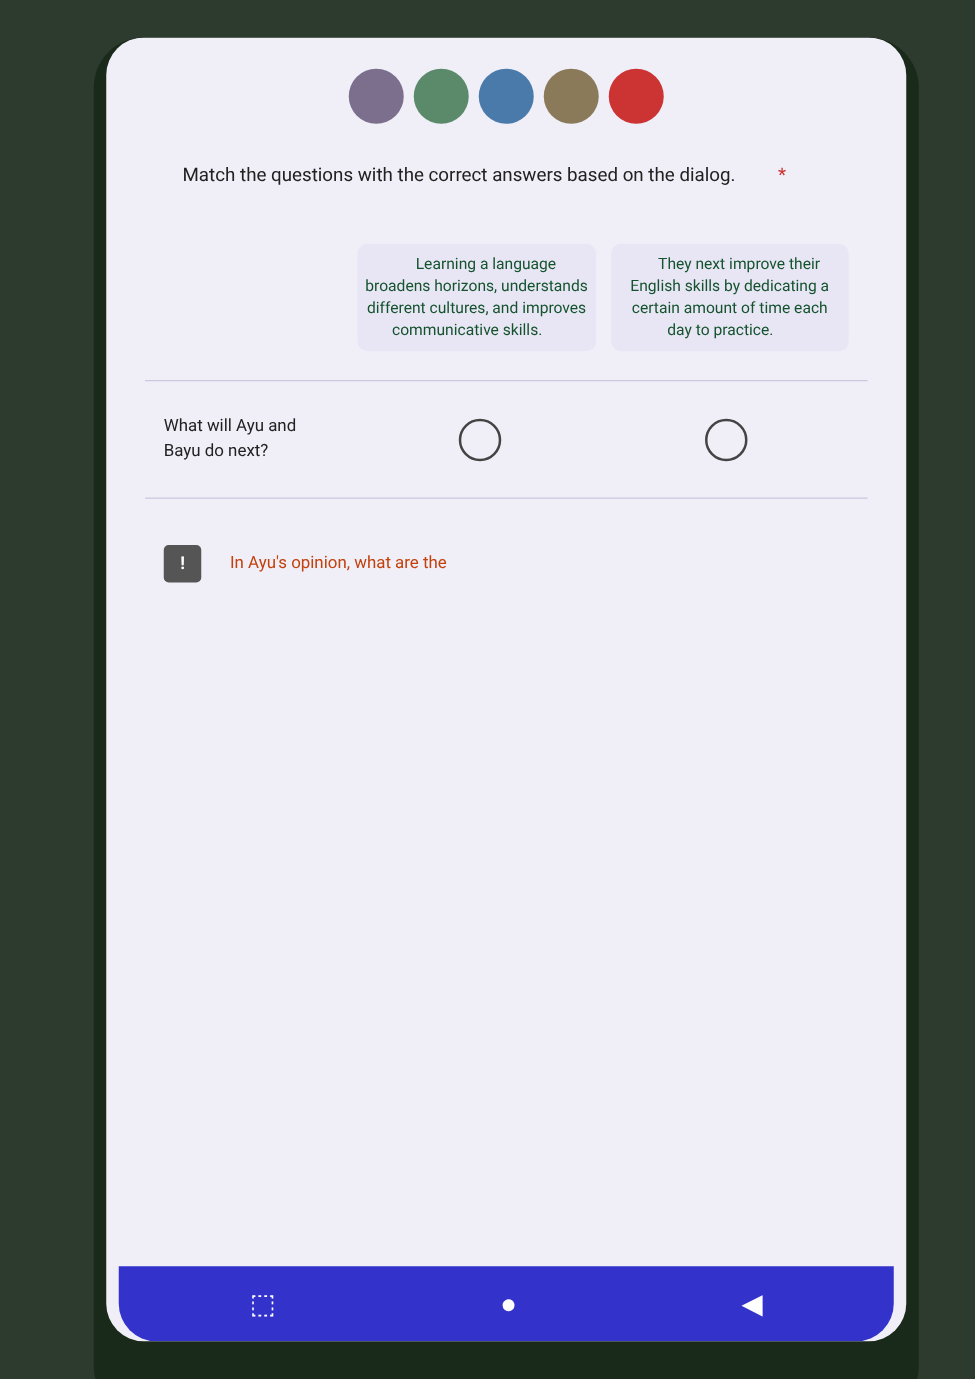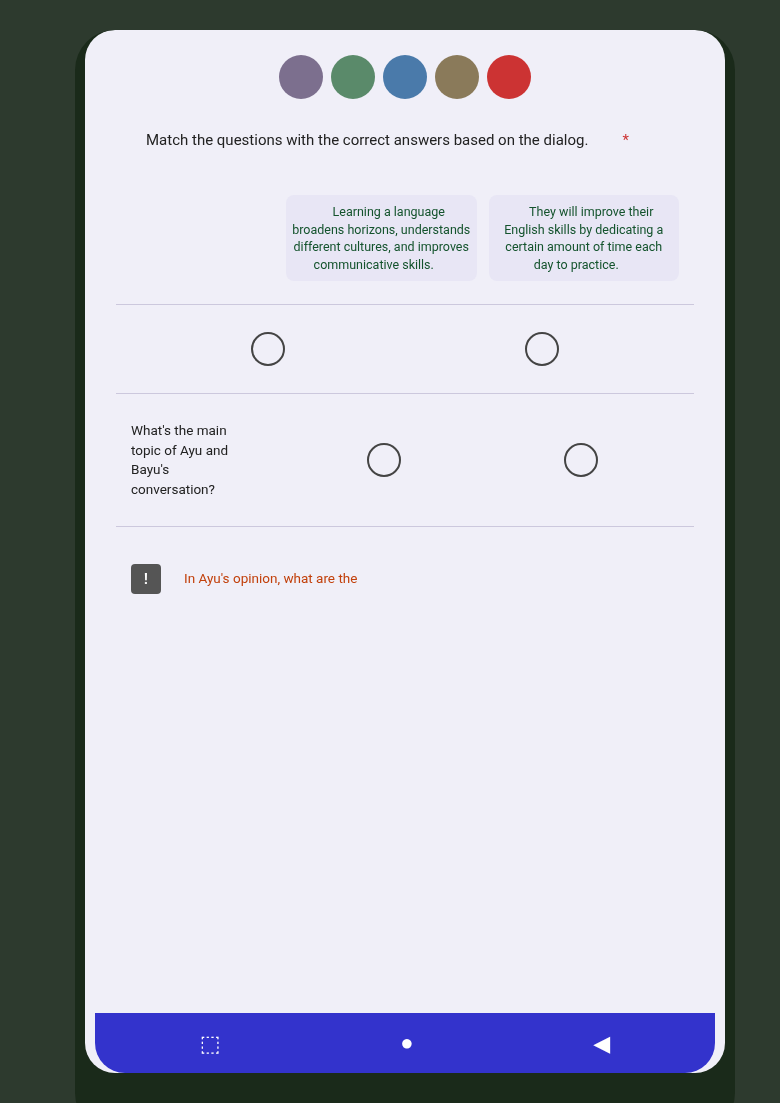--- a/index.html
+++ b/index.html
@@ -187,39 +187,33 @@
 
       <div class="instruction">
         <span>Match the questions with the correct answers based on the dialog.</span><span class="asterisk">*</span>
       </div>
 
       <div class="answer-options-header">
         <div class="ans-header-box">
           <span>Learning a language broadens horizons, understands different cultures, and improves communicative skills.</span>
         </div>
         <div class="ans-header-box">
-          <span>They will improve their English skills by dedicating a certain amount of time each day to practice.</span>
+          <span>They next improve their English skills by dedicating a certain amount of time each day to practice.</span>
         </div>
       </div>
 
 
       <div class="question-block">
+        <div class="q-text">What will Ayu and Bayu do next?</div>
         <div class="radios">
           <input type="radio" class="radio-btn" name="q2" style="">
           <input type="radio" class="radio-btn" name="q2" style="">
         </div>
       </div>
 
-      <div class="question-block">
-        <div class="q-text">What's the main topic of Ayu and Bayu's conversation?</div>
-        <div class="radios">
-          <input type="radio" class="radio-btn" name="q3" style="">
-          <input type="radio" class="radio-btn" name="q3" style="">
-        </div>
-      </div>
 
       <div class="in-ayu-row">
         <div style="display:flex;align-items:center;gap:8px;">
           <div style="width:28px;height:28px;background:#555;border-radius:4px;display:flex;align-items:center;justify-content:center;color:white;font-size:14px;font-weight:bold;flex-shrink:0;">!</div>
           <div class="in-ayu-text">In Ayu's opinion, what are the</div>
         </div>
       </div>
 
     </div>
 

